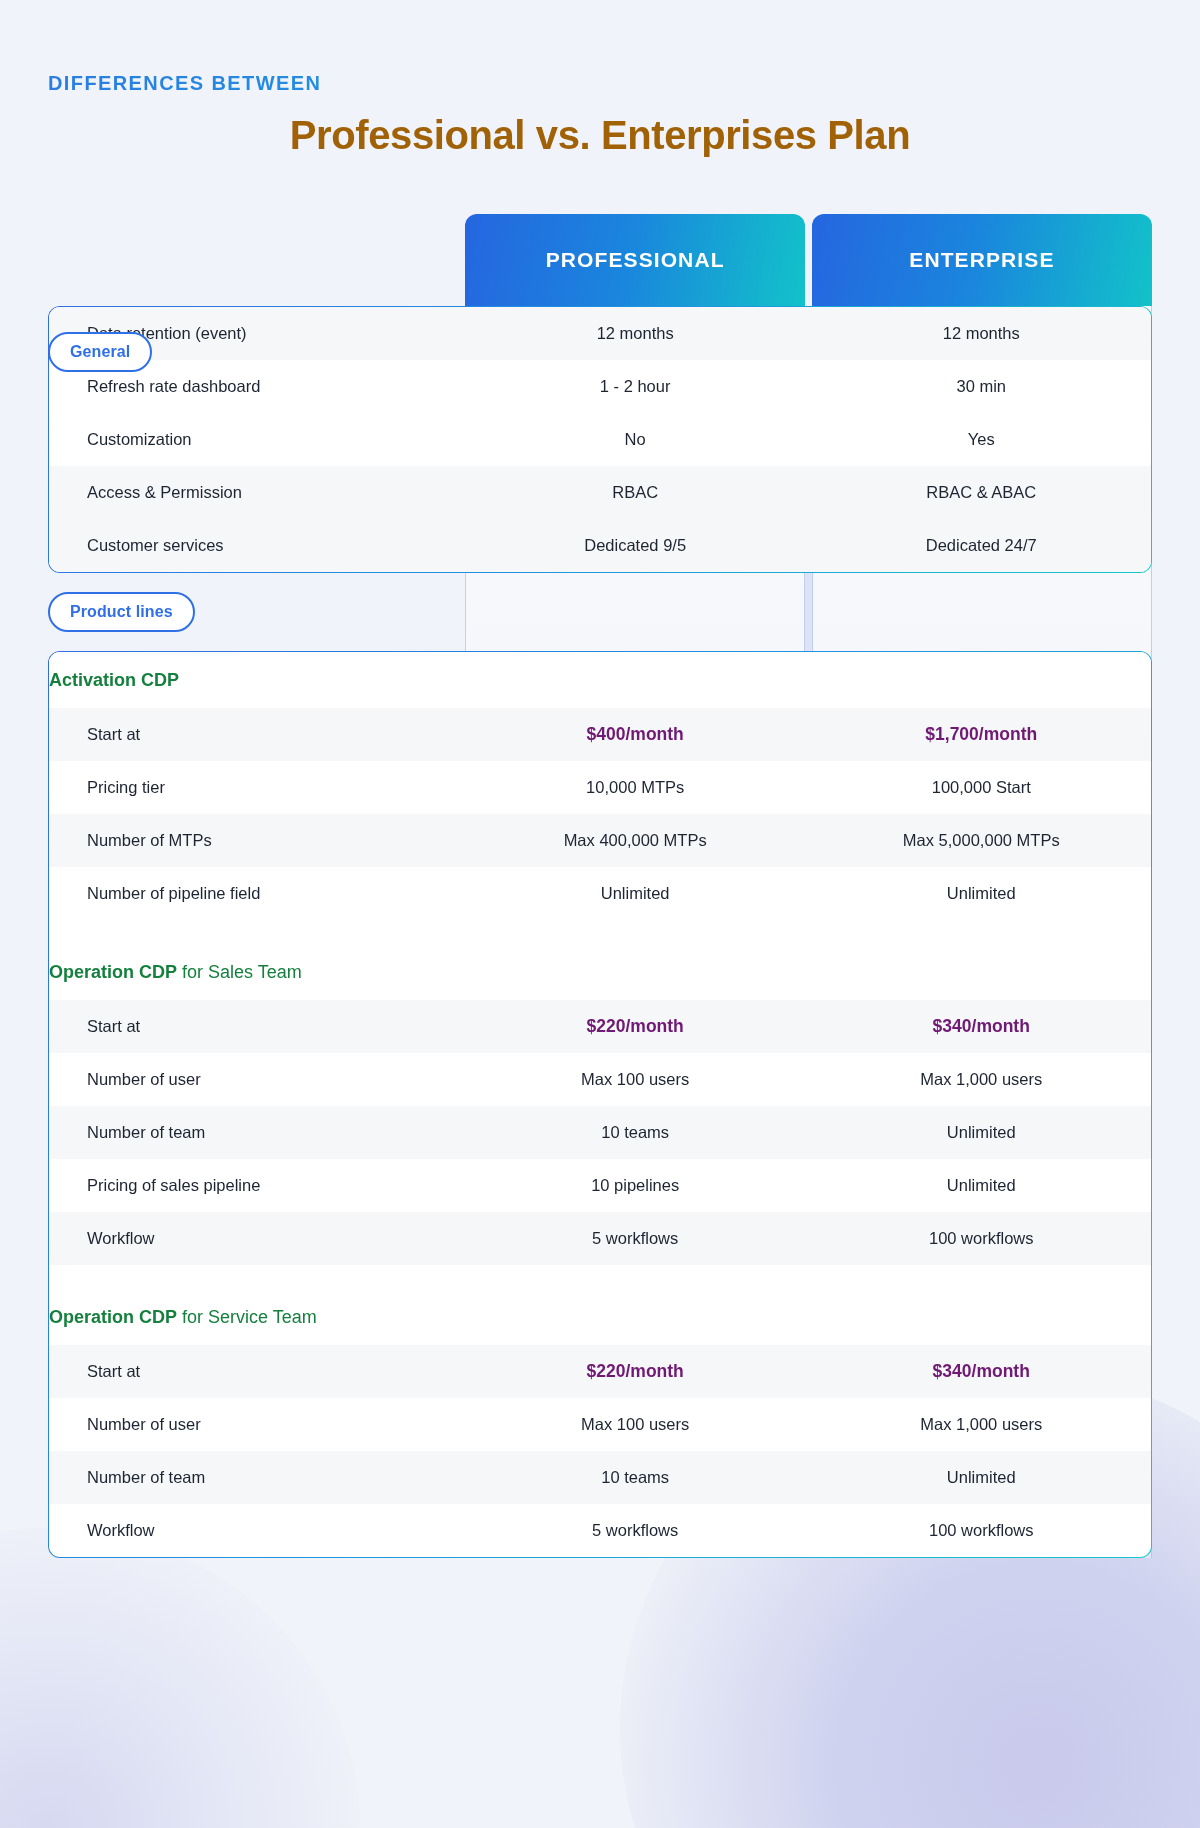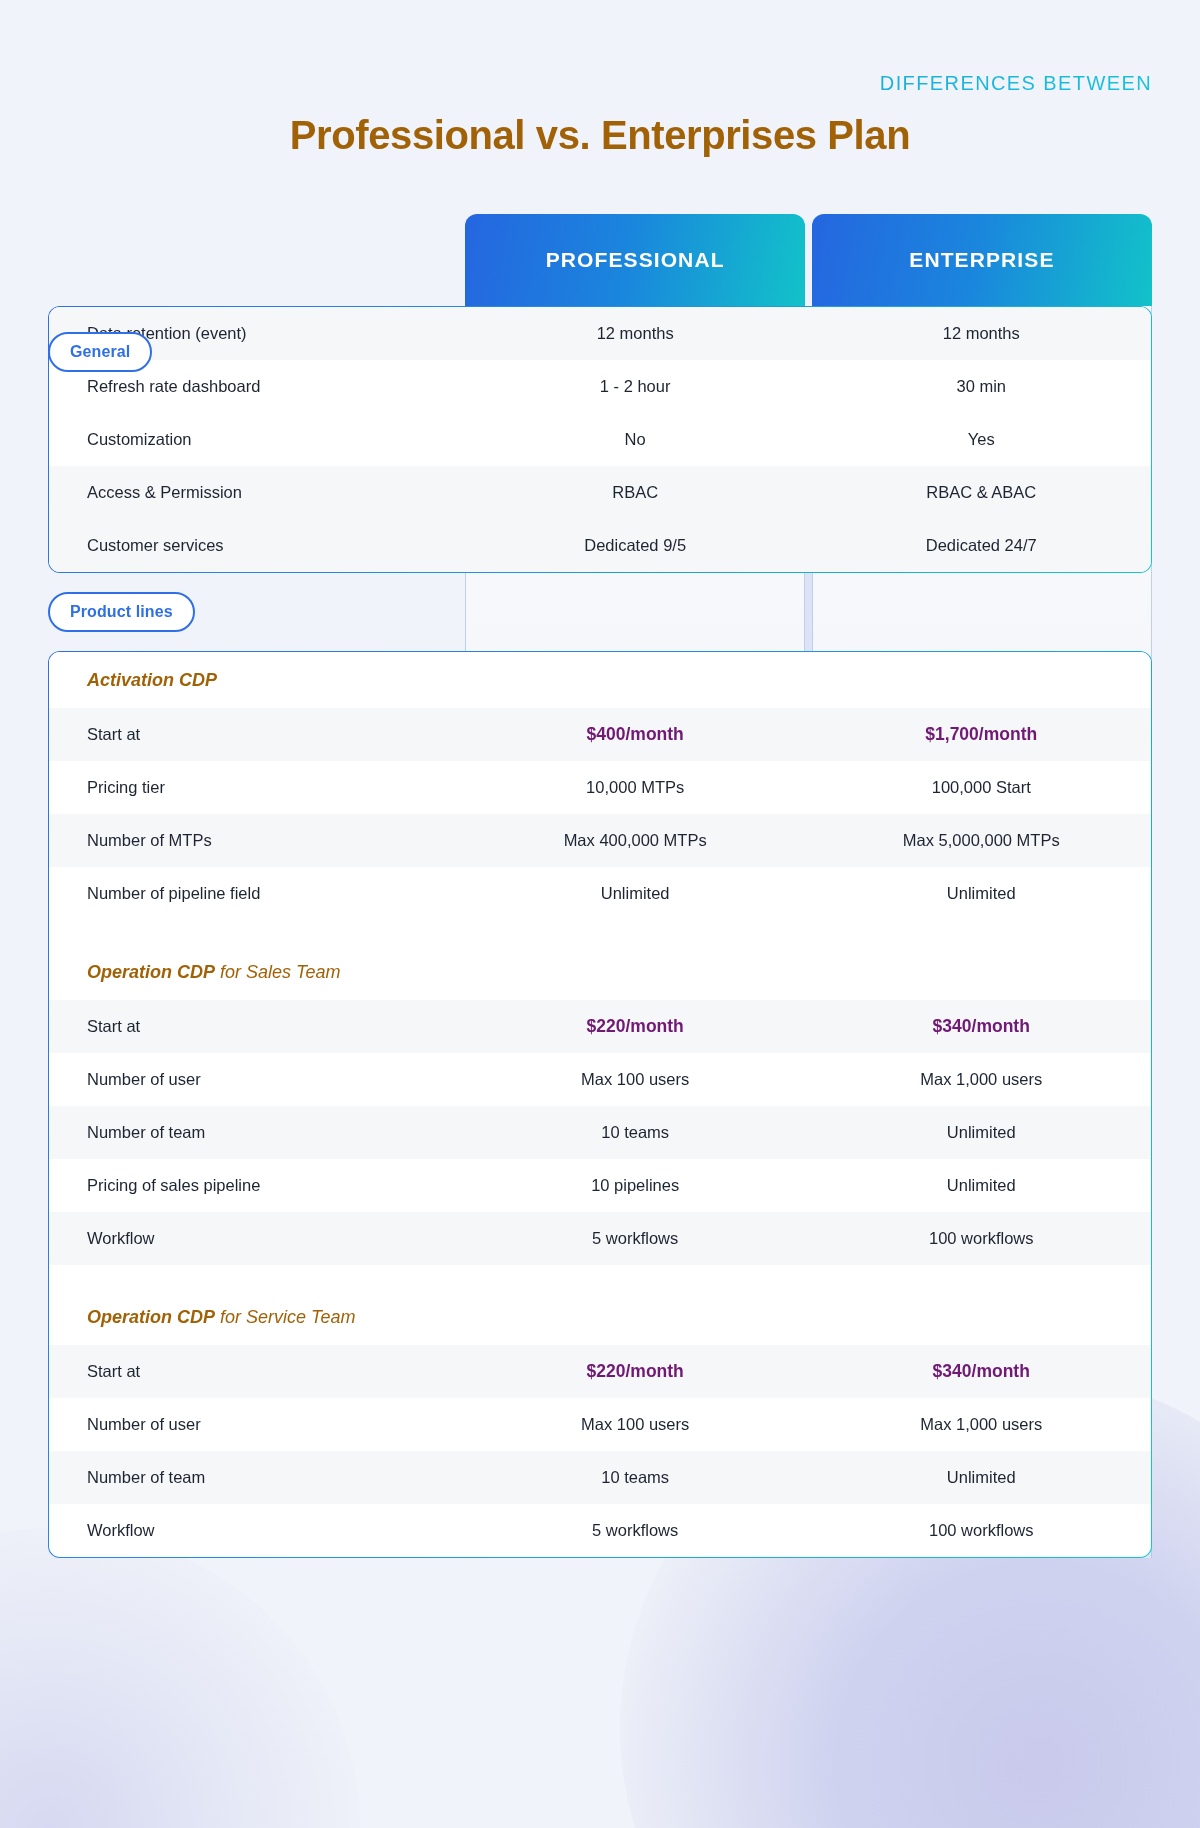--- a/index.html
+++ b/index.html
@@ -39,23 +39,23 @@
   }
 
   .page {
     position: relative;
     width: 1200px;
     padding: 72px 48px 0 48px;
   }
 
   
   .eyebrow {
-    text-align: right;
+    text-align: left;
     font-size: 20px;
-    font-weight: normal;
+    font-weight: bold;
     letter-spacing: 1.4px;
     background: linear-gradient(90deg, #2a7de1 0%, #1b9ae0 45%, #17c1dc 100%);
     -webkit-background-clip: text;
     background-clip: text;
     color: transparent;
     margin-bottom: 18px;
   }
   .title {
     text-align: center;
     font-size: 40px;
@@ -179,25 +179,23 @@
 
   
   .subhead {
     display: flex;
     align-items: center;
     min-height: 56px;
     background: #ffffff;
   }
   .subhead .feature {
     width: 38%;
-    padding-left: 38px;
     font-size: 18px;
-    color: #a16207;
+    color: #15803d;
     font-weight: normal;
-    font-style: italic;
   }
   .subhead .feature b { font-weight: bold; }
   .subhead .val { width: 31%; }
   .subhead .vgap { width: 0.6%; }
 
   .spacer-row { height: 24px; background: #ffffff; }
 </style>
 </head>
 <body>
 

